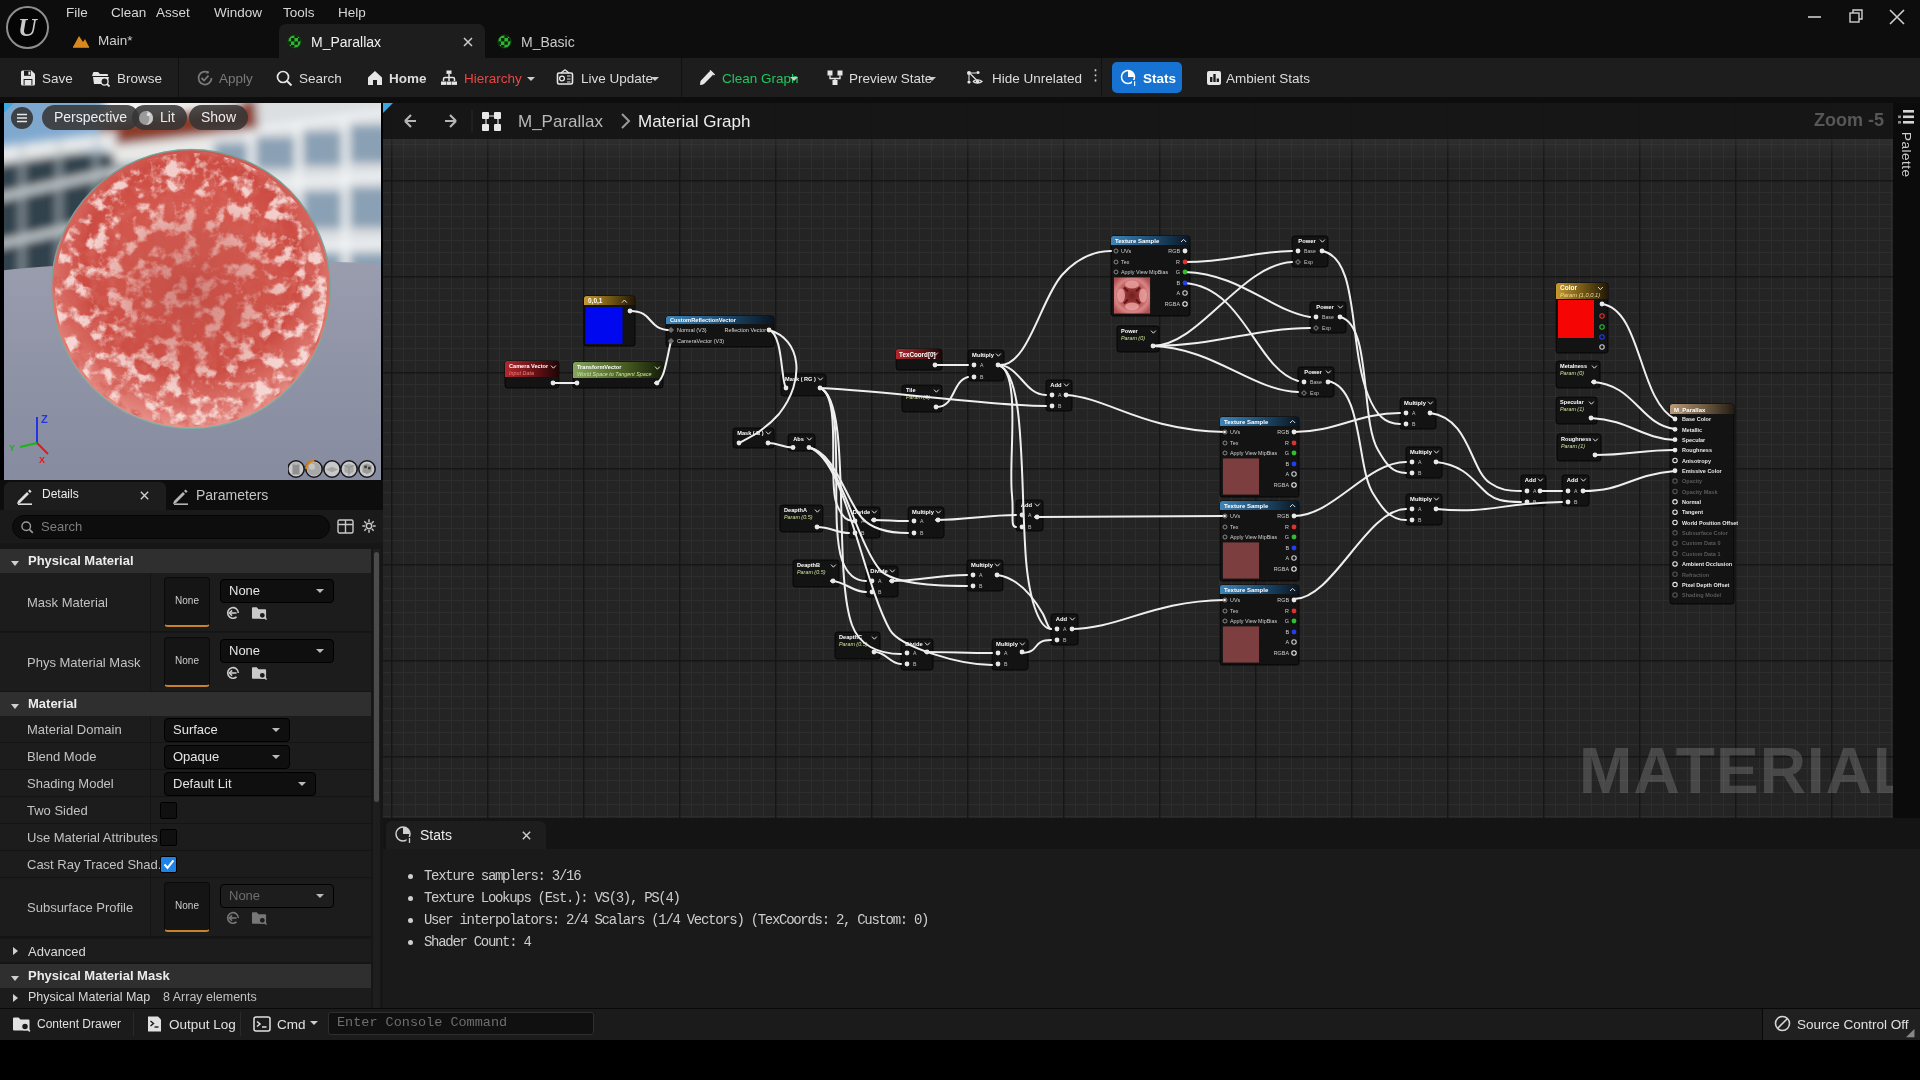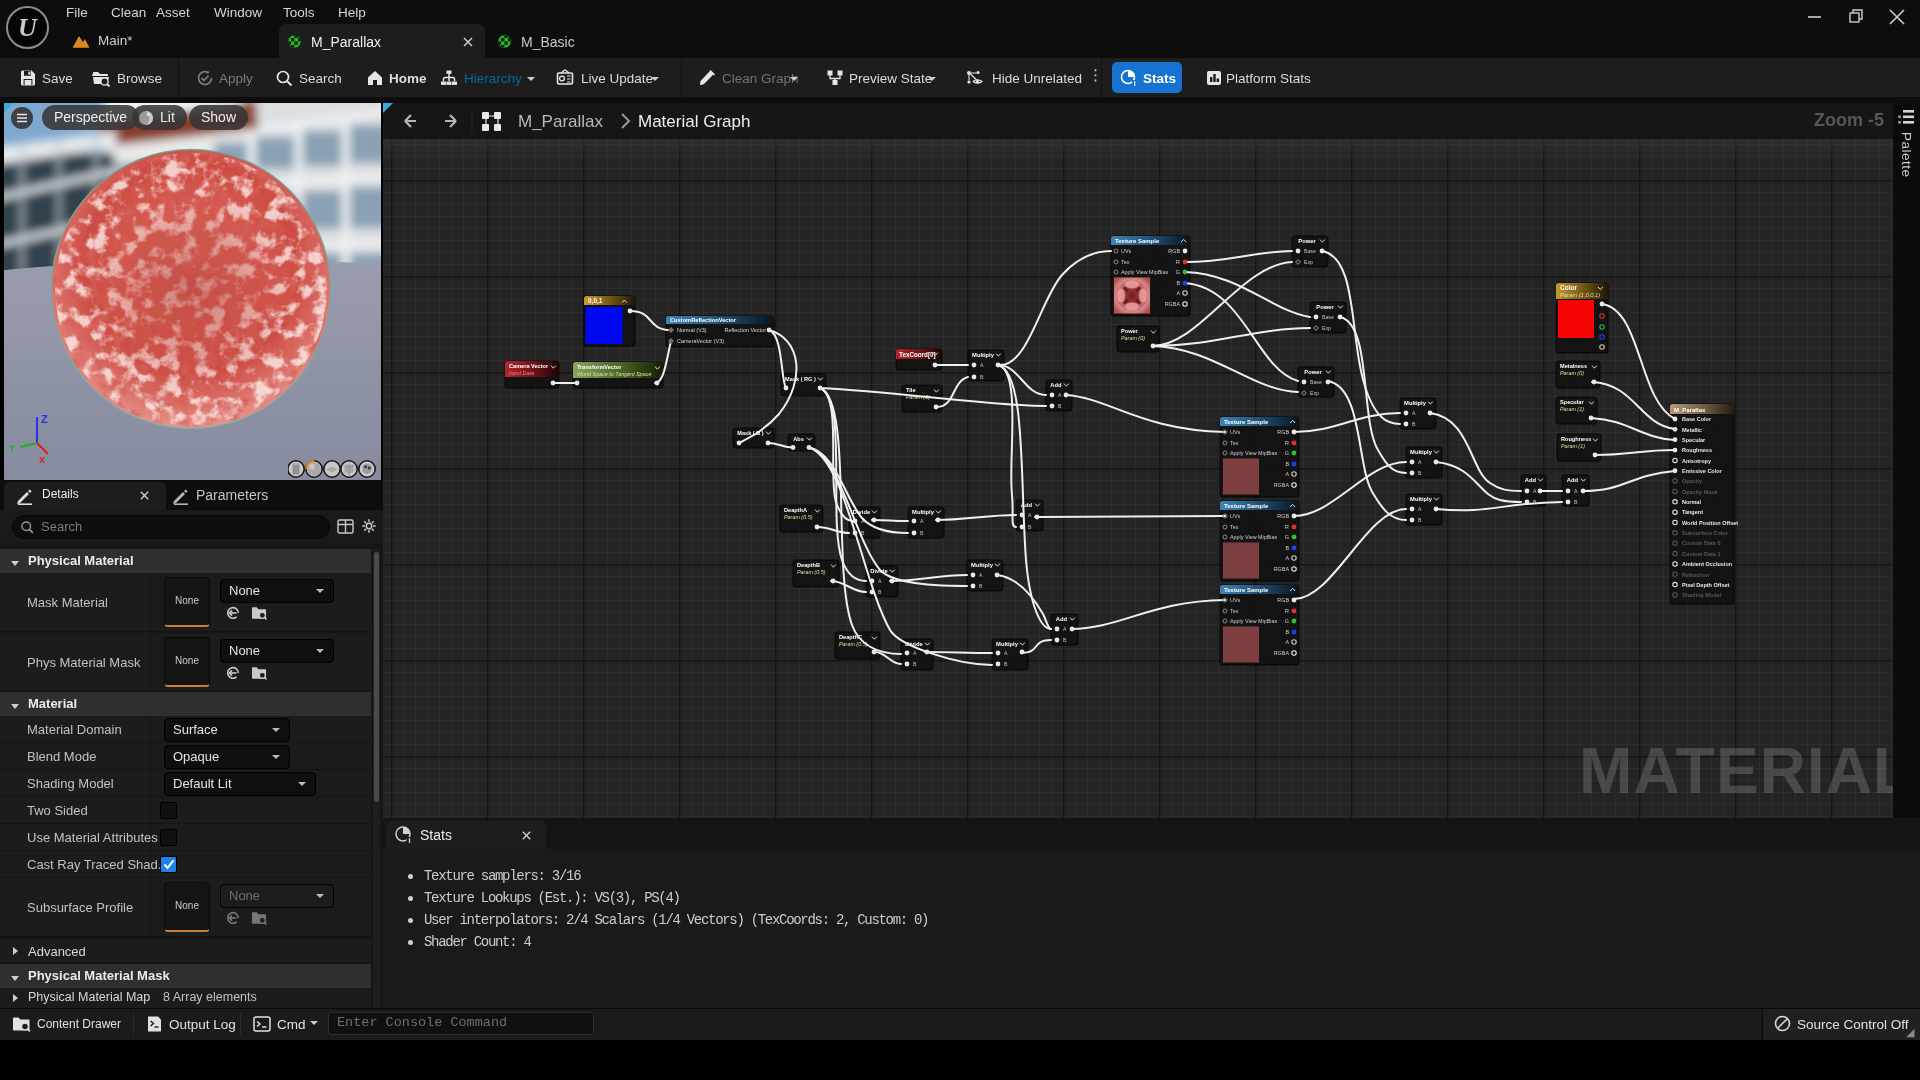--- a/index.html
+++ b/index.html
@@ -98,35 +98,35 @@
       <path d="M2,8.5 L9,2 L16,8.5 V16 H11 V11 H7 V16 H2 z" fill="#e6e6e6"></path>
     </svg>
 <div class="abs txt" style="left:389px;top:71px;font-size:13.5px;color:#dcdcdc;font-weight:bold;">Home</div>
 <svg class="abs" style="left:440px;top:69px" width="18" height="18" viewBox="0 0 18 18">
       <rect x="6.5" y="1.5" width="5" height="3.4" fill="#e6e6e6"></rect>
       <path d="M9,5 v3 M3.5,12 v-2 a1.5,1.5 0 0 1 1.5,-1.5 h8 a1.5,1.5 0 0 1 1.5,1.5 v2 M9,8.5 v3.5" stroke="#e6e6e6" stroke-width="1.5" fill="none"></path>
       <rect x="1" y="12.5" width="5" height="3.4" fill="#e6e6e6"></rect>
       <rect x="6.5" y="12.5" width="5" height="3.4" fill="#e6e6e6"></rect>
       <rect x="12" y="12.5" width="5" height="3.4" fill="#e6e6e6"></rect>
     </svg>
-<div class="abs txt" style="left:464px;top:71px;font-size:13.5px;color:#0369a1;text-align:right;">Hierarchy</div>
+<div class="abs txt" style="left:464px;top:71px;font-size:13.5px;color:#ef4444;text-align:right;">Hierarchy</div>
 <div class="abs" style="left:527px;top:77px;border:4.5px solid transparent;border-top-color:#ccc"></div>
 <svg class="abs" style="left:556px;top:69px" width="18" height="18" viewBox="0 0 18 18">
       <rect x="1.5" y="4" width="15" height="11" rx="1.5" fill="none" stroke="#e6e6e6" stroke-width="1.6"></rect>
       <path d="M5,4 L9,0.8 M13,4 L9,0.8" stroke="#e6e6e6" stroke-width="1.4"></path>
       <circle cx="6" cy="9.5" r="2.4" fill="none" stroke="#e6e6e6" stroke-width="1.3"></circle>
       <path d="M11,7 h3.5 M11,10 h3.5 M11,13 h3.5" stroke="#e6e6e6" stroke-width="1.2"></path>
     </svg>
 <div class="abs txt" style="left:581px;top:71px;font-size:13.5px;color:#dcdcdc;">Live Update</div>
 <div class="abs" style="left:651px;top:77px;border:4.5px solid transparent;border-top-color:#ccc"></div>
 <svg class="abs" style="left:699px;top:69px" width="18" height="18" viewBox="0 0 18 18">
       <path d="M1.5,12 L10,3 a2.3,2.3 0 0 1 3.4,3.4 L5,15 a8,8 0 0 1 -4,1 z" fill="#e6e6e6"></path>
       <path d="M11,1.5 l4.5,4.5" stroke="#e6e6e6" stroke-width="1.6"></path>
     </svg>
-<div class="abs txt" style="left:722px;top:71px;font-size:13.5px;color:#737373;">Clean Graph</div>
+<div class="abs txt" style="left:722px;top:71px;font-size:13.5px;color:#22c55e;">Clean Graph</div>
 <div class="abs" style="left:790px;top:77px;border:4.5px solid transparent;border-top-color:#ccc"></div>
 <svg class="abs" style="left:826px;top:69px" width="18" height="18" viewBox="0 0 18 18">
       <rect x="1.5" y="1.5" width="5" height="5" fill="#e6e6e6"></rect>
       <rect x="11.5" y="1.5" width="5" height="5" fill="#e6e6e6"></rect>
       <rect x="6.5" y="11" width="5" height="5" fill="#e6e6e6"></rect>
       <path d="M4,6.5 v3 h10 v-3 M9,9.5 v2" stroke="#e6e6e6" stroke-width="1.3" fill="none"></path>
     </svg>
 <div class="abs txt" style="left:849px;top:71px;font-size:13.5px;color:#dcdcdc;">Preview State</div>
 <div class="abs" style="left:928px;top:77px;border:4.5px solid transparent;border-top-color:#ccc"></div>
 <svg class="abs" style="left:965px;top:69px" width="18" height="18" viewBox="0 0 18 18">
@@ -146,21 +146,21 @@
       <rect x="12" y="11" width="5" height="6" fill="#1673d1"></rect>
       <text x="14.5" y="17" font-size="8" font-weight="bold" fill="#fff" text-anchor="middle">i</text>
     </svg>
 <div class="abs txt" style="left:1143px;top:71px;font-size:13.5px;color:#fff;font-weight:bold">Stats</div>
 <svg class="abs" style="left:1205px;top:69px" width="18" height="18" viewBox="0 0 18 18">
       <rect x="2" y="2" width="14" height="14" rx="2" fill="#e6e6e6"></rect>
       <rect x="5" y="8" width="2.4" height="5" fill="#1d1d1d"></rect>
       <rect x="8.3" y="5" width="2.4" height="8" fill="#1d1d1d"></rect>
       <rect x="11.6" y="9.5" width="2.4" height="3.5" fill="#1d1d1d"></rect>
     </svg>
-<div class="abs txt" style="left:1226px;top:71px;font-size:13.5px;color:#dcdcdc;">Platform Stats</div>
+<div class="abs txt" style="left:1226px;top:71px;font-size:13.5px;color:#dcdcdc;">Ambient Stats</div>
 <div class="abs" style="left:0;top:97px;width:1920px;height:6px;background:#0d0d0d"></div>
 <div class="abs" style="left:4px;top:103px;width:377px;height:377px;overflow:hidden;background:#8f93a6">
 <svg width="377" height="377" viewBox="0 0 377 377">
 <defs>
 <filter id="vb" x="-20%" y="-20%" width="140%" height="140%">
             <feGaussianBlur stdDeviation="5"></feGaussianBlur>
           </filter>
 <linearGradient id="floor" x1="0" y1="0" x2="0" y2="1">
  <stop offset="0" stop-color="#9a9dae"></stop>
             <stop offset="0.5" stop-color="#8f93a6"></stop>

